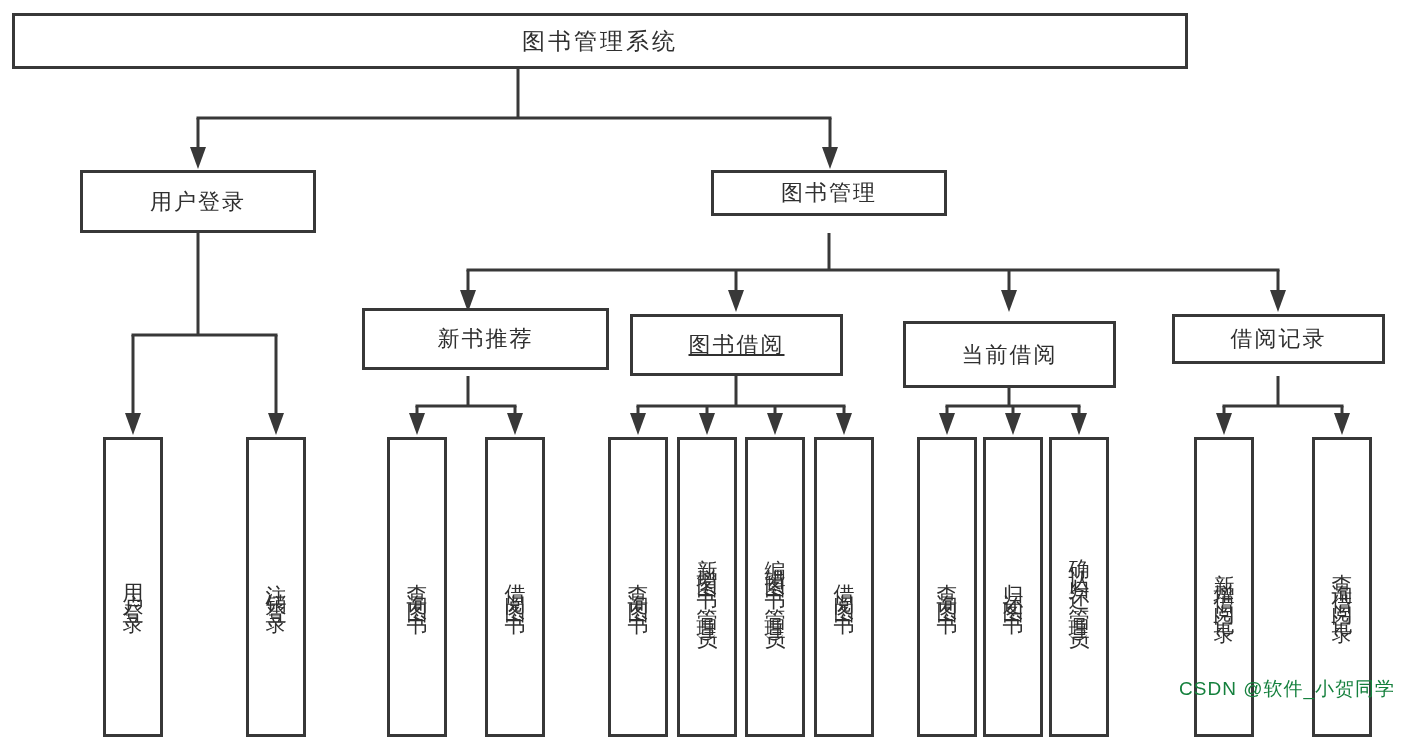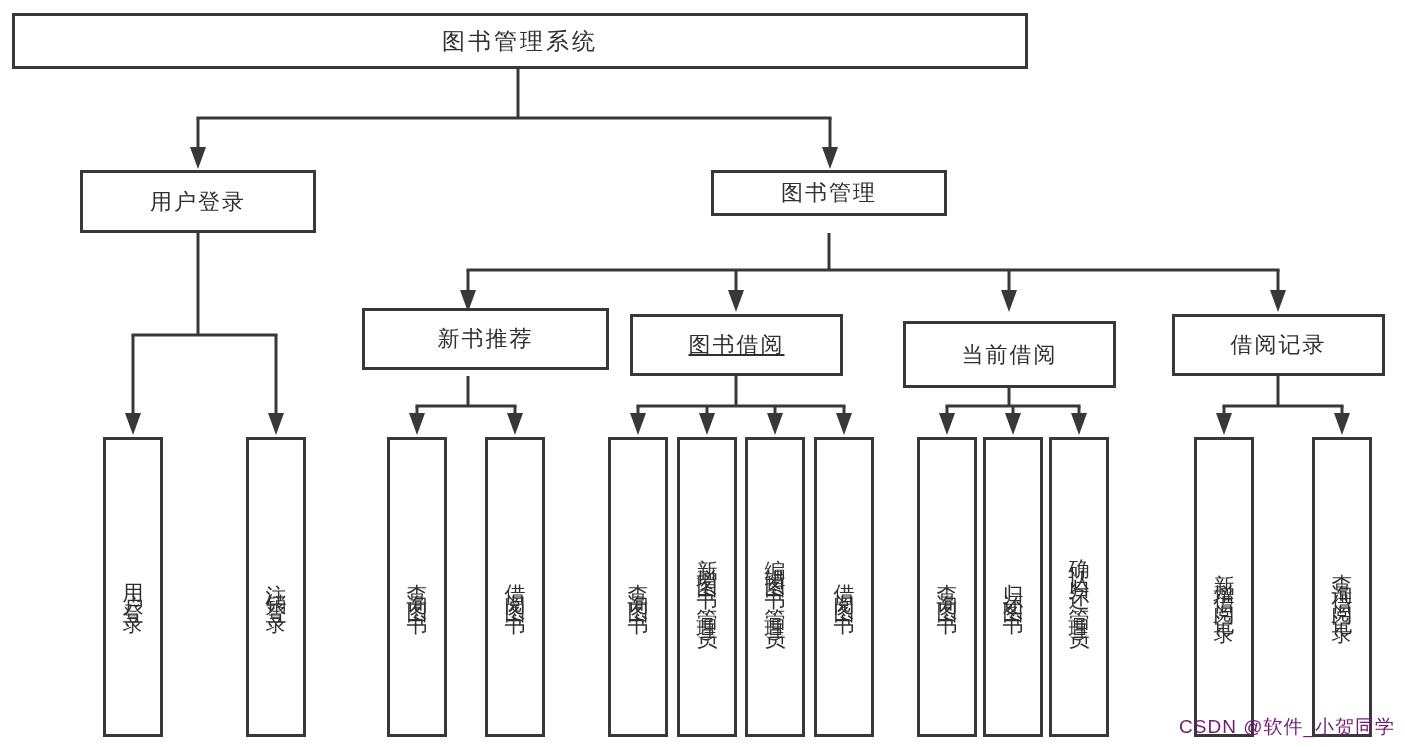--- a/index.html
+++ b/index.html
@@ -43,24 +43,24 @@
   }
   .leaf {
     writing-mode: vertical-rl;
     text-orientation: mixed;
     font-size: 21px;
     letter-spacing: 10px;
   }
   .watermark {
     position: absolute;
     right: 10px;
-    top: 714px;
+    top: 676px;
     font-size: 19px;
     letter-spacing: 1px;
-    color: #701a75;
+    color: #15803d;
     margin-left: 32px;
   }
 </style>
 </head>
 <body>
 
 <div class="canvas">
 
   <svg class="connectors" viewBox="0 0 1405 747" xmlns="http://www.w3.org/2000/svg">
     <g stroke="#383838" stroke-width="3" fill="none">
@@ -124,29 +124,29 @@
       <polygon points="767,413 783,413 775,435"></polygon>
       <polygon points="836,413 852,413 844,435"></polygon>
       <polygon points="939,413 955,413 947,435"></polygon>
       <polygon points="1005,413 1021,413 1013,435"></polygon>
       <polygon points="1071,413 1087,413 1079,435"></polygon>
       <polygon points="1216,413 1232,413 1224,435"></polygon>
       <polygon points="1334,413 1350,413 1342,435"></polygon>
     </g>
   </svg>
 
-  <div class="node root-node" style="left:12px; top:13px; width:1016px; height:56px;">图书管理系统</div>
+  <div class="node root-node" style="left:12px; top:13px; width:1176px; height:56px;">图书管理系统</div>
 
   <div class="node h-node" style="left:80px; top:170px; width:236px; height:63px;">用户登录</div>
   <div class="node h-node" style="left:711px; top:170px; width:236px; height:46px;">图书管理</div>
 
   <div class="node h-node" style="left:362px; top:308px; width:247px; height:62px;text-align:center;">新书推荐</div>
   <div class="node h-node" style="left:630px; top:314px; width:213px; height:62px;text-decoration:underline;">图书借阅</div>
   <div class="node h-node" style="left:903px; top:314px; width:213px; height:67px;margin-top:7px;">当前借阅</div>
-  <div class="node h-node" style="left:1172px; top:314px; width:213px; height:62px;">借阅记录</div>
+  <div class="node h-node" style="left:1172px; top:314px; width:213px; height:50px;">借阅记录</div>
 
   <div class="node leaf" style="left:103px; top:437px; width:60px; height:300px;">用户登录</div>
   <div class="node leaf" style="left:246px; top:437px; width:60px; height:300px;">注销登录</div>
 
   <div class="node leaf" style="left:387px; top:437px; width:60px; height:300px;">查询图书</div>
   <div class="node leaf" style="left:485px; top:437px; width:60px; height:300px;">借阅图书</div>
 
   <div class="node leaf" style="left:608px; top:437px; width:60px; height:300px;">查询图书</div>
   <div class="node leaf" style="left:677px; top:437px; width:60px; height:300px;">新增图书（管理员）</div>
   <div class="node leaf" style="left:745px; top:437px; width:60px; height:300px;">编辑图书（管理员）</div>

